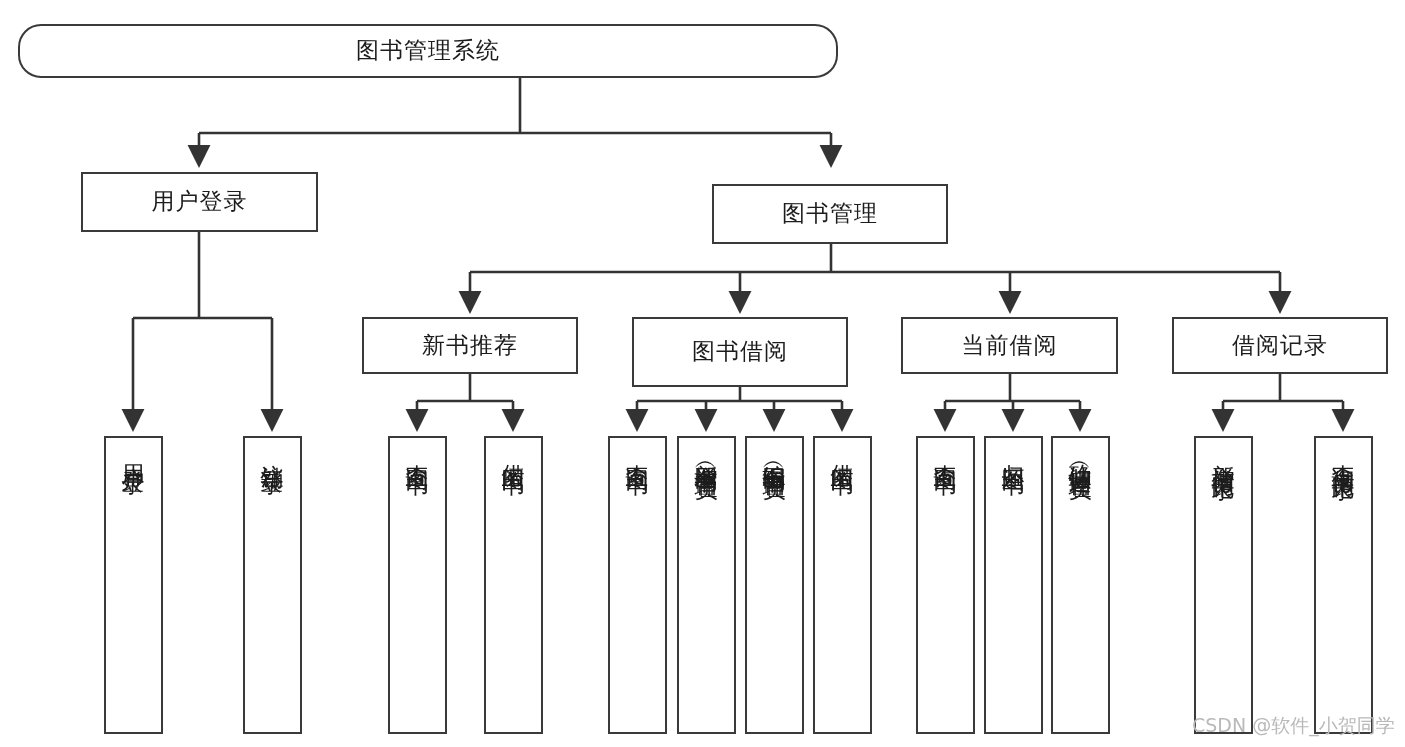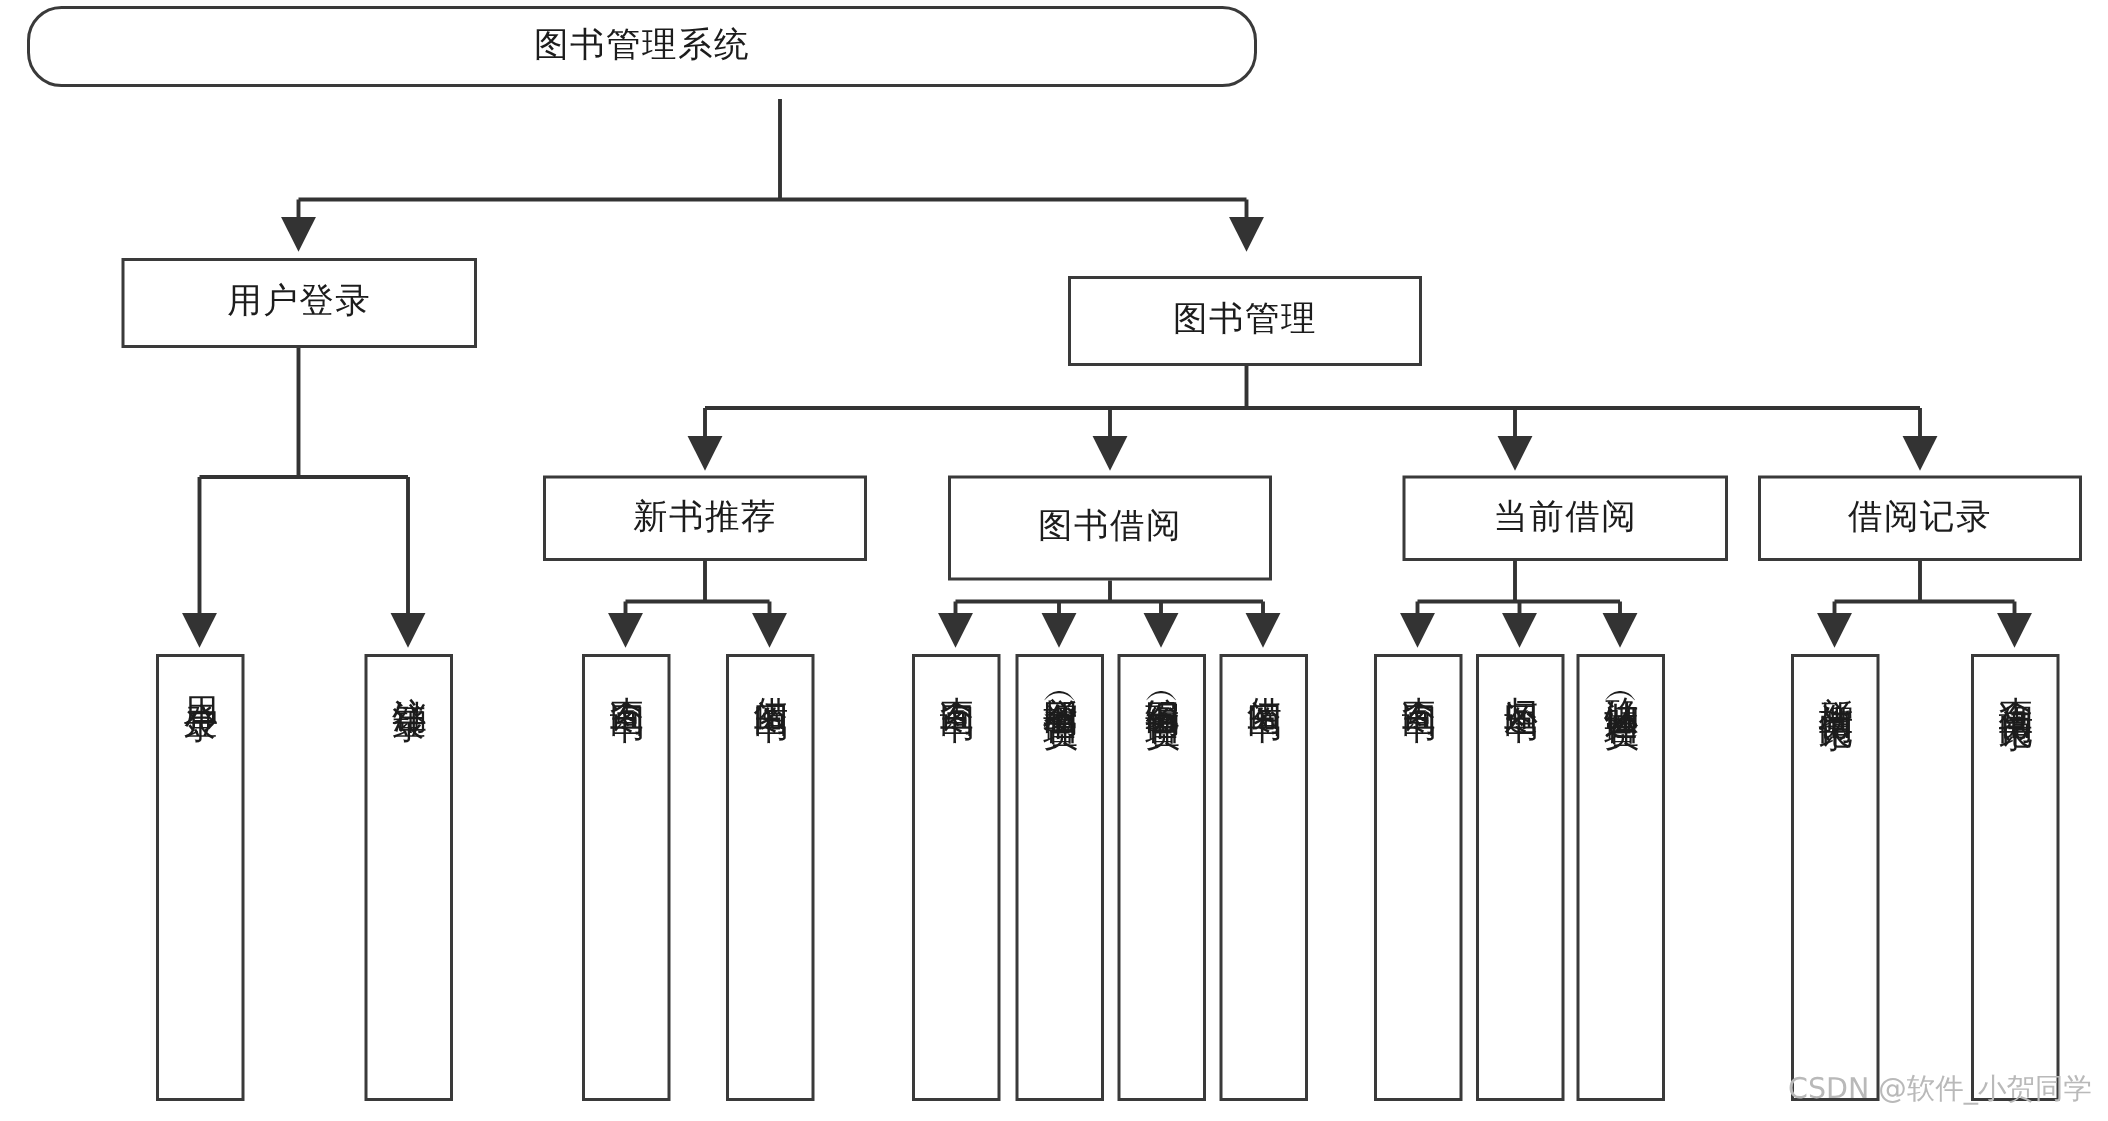--- a/index.html
+++ b/index.html
@@ -119,38 +119,38 @@
       <path d="M 1013 401 L 1013 428" marker-end="url(#arrow)"></path>
       <path d="M 1080 401 L 1080 428" marker-end="url(#arrow)"></path>
 
       <path d="M 1280 374 L 1280 401"></path>
       <path d="M 1223 401 L 1343 401"></path>
       <path d="M 1223 401 L 1223 428" marker-end="url(#arrow)"></path>
       <path d="M 1343 401 L 1343 428" marker-end="url(#arrow)"></path>
     </g>
   </svg>
 
-  <div class="node" style="left:18px; top:4px; width:820px; height:54px;border-radius:23px;">
+  <div class="node" style="left:18px; top:24px; width:820px; height:54px;border-radius:23px;">
     <span class="label">图书管理系统</span>
   </div>
 
   <div class="node" style="left:81px; top:172px; width:237px; height:60px;">
     <span class="label">用户登录</span>
   </div>
   <div class="node" style="left:712px; top:172px; width:236px; height:60px;margin-top:12px;">
     <span class="label">图书管理</span>
   </div>
 
   <div class="node" style="left:362px; top:317px; width:216px; height:57px;">
     <span class="label">新书推荐</span>
   </div>
   <div class="node" style="left:632px; top:317px; width:216px; height:70px;">
     <span class="label">图书借阅</span>
   </div>
-  <div class="node" style="left:901px; top:317px; width:217px; height:57px;margin-left:34px;">
+  <div class="node" style="left:901px; top:317px; width:217px; height:57px;">
     <span class="label">当前借阅</span>
   </div>
   <div class="node" style="left:1172px; top:317px; width:216px; height:57px;">
     <span class="label">借阅记录</span>
   </div>
 
   <div class="node vertical" style="left:104px; top:436px; width:59px; height:298px;">
     <span class="label">用户登录</span>
   </div>
   <div class="node vertical" style="left:243px; top:436px; width:59px; height:298px;">

